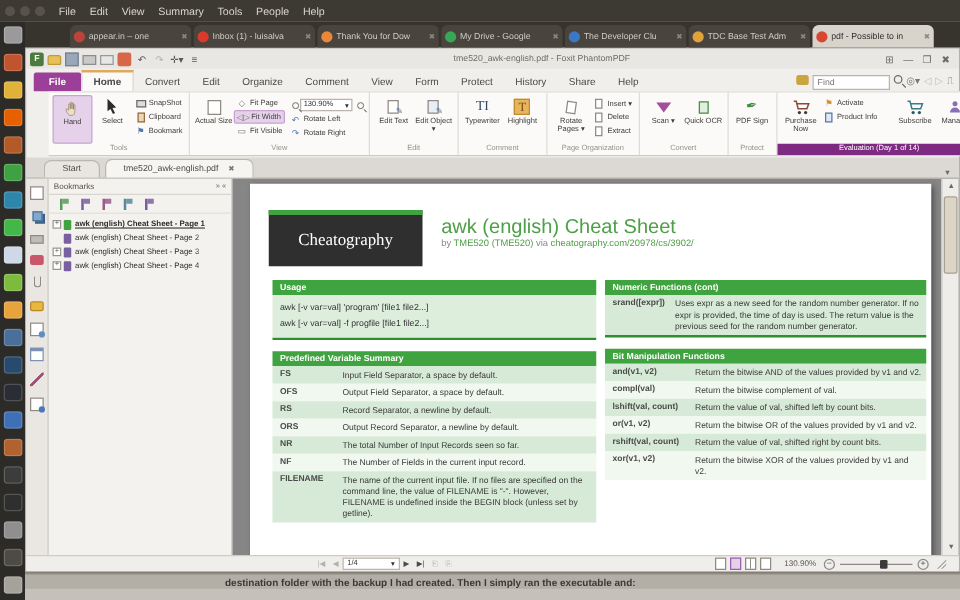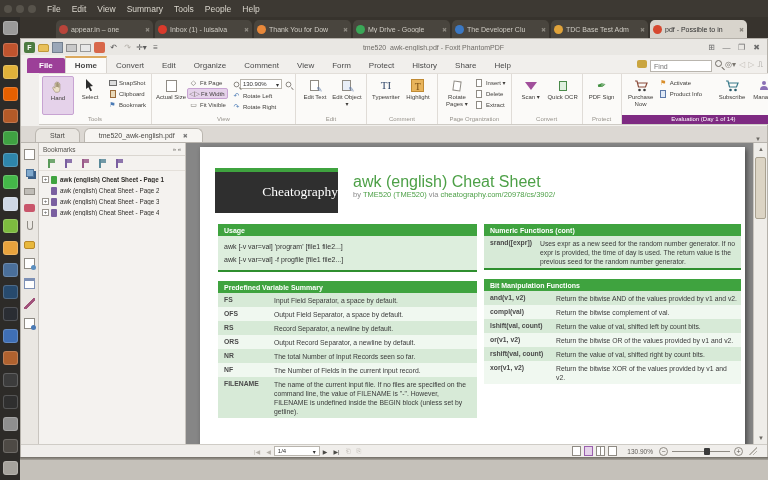--- a/index.html
+++ b/index.html
@@ -126,21 +126,21 @@
   #canvas { flex:1; background:#868686; position:relative; overflow:hidden; }
   #pdfpage { position:absolute; left:14px; top:4px; width:545px; height:300px; background:#fff; box-shadow:2px 2px 5px rgba(0,0,0,.45); overflow:hidden; }
 
   
   #vscroll { position:absolute; right:0; top:0; width:14px; height:301px; background:#efede9; border-left:1px solid #c9c5bf; }
   #vscroll .sarrow { width:14px; height:12px; font-size:6px; color:#6d6a65; text-align:center; line-height:12px; }
   #vscroll .sthumb { position:absolute; left:1px; top:14px; width:11px; height:62px; background:#dcd4c4; border:1px solid #a9a190; border-radius:2px; }
   #vscroll .sarrow.down { position:absolute; bottom:0; }
 
   
-  .pdf-logo { position:absolute; left:15px; top:21px; width:123px; height:45px; background:#2f2f2f; border-top:4px solid #3fa33f; color:#fff; font-family:"Liberation Serif",serif; font-size:13.5px; text-align:right; line-height:40px; }
+  .pdf-logo { position:absolute; left:15px; top:21px; width:123px; height:45px; background:#2f2f2f; border-top:4px solid #3fa33f; color:#fff; font-family:"Liberation Serif",serif; font-size:13.5px; text-align:center; line-height:40px; }
   .pdf-title { position:absolute; left:153px; top:26px; font-size:16px; color:#4da047; }
   .pdf-byline { position:absolute; left:153px; top:43px; font-size:7.5px; color:#8a8a8a; }
   .pdf-byline .lnk { color:#4da047; }
   .pcol { position:absolute; top:77px; }
   #col-left { left:18px; width:259px; }
   #col-right { left:284px; width:257px; }
   .sec { margin-bottom:9px; border-bottom:2px solid #2f8f2f; }
   .sec-h { background:#3fa33f; color:#fff; font-size:7px; font-weight:bold; padding:3px 6px 2px; }
   .use-body { background:#ddeedd; padding:4px 6px; }
   .use-line { font-size:7px; color:#333; line-height:13px; white-space:nowrap; }
@@ -721,15 +721,16 @@
             <span id="zthumb"></span>
           </span>
         <span class="zctl">+</span>
         <span id="resize-grip"></span>
       </div>
     </div>
   </div>
 
   <div id="below" class="abs">
     <div class="shadow"></div>
+    <div class="webtext">destination folder with the backup I had created. Then I simply ran the executable and:</div>
   </div>
 
 </div>
 
 </body></html>

